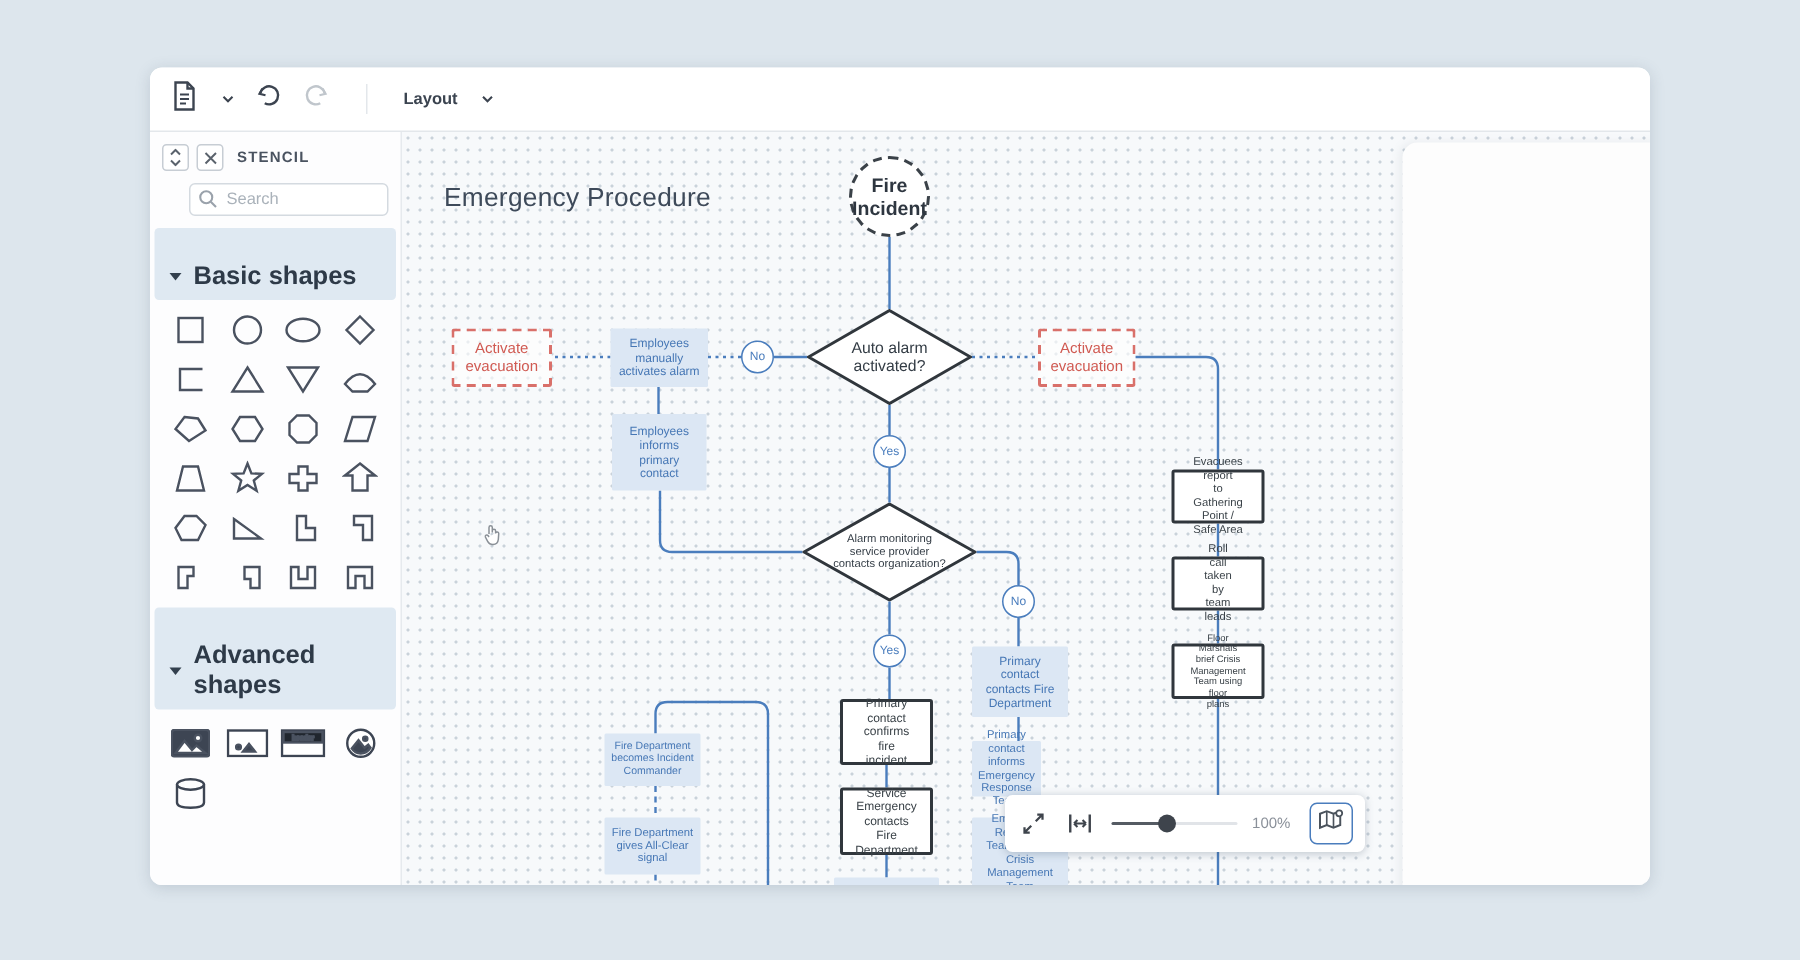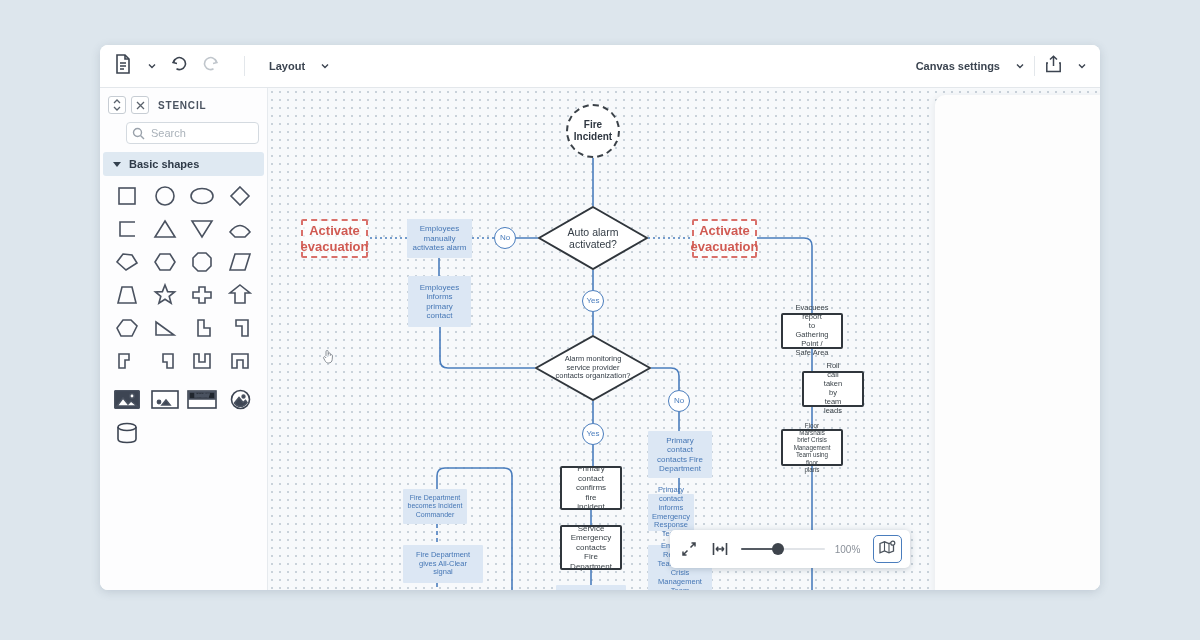--- a/index.html
+++ b/index.html
@@ -29,21 +29,21 @@
   .stencil-title { font-size:10px; font-weight:bold; letter-spacing:.8px; color:#4a5360; margin-left:4px; }
   .search-wrap { margin:4px 8px 8px 26px; position:relative; }
   .search-input { width:100%; height:22px; border:1px solid #d4dae0; border-radius:4px;
     padding:0 6px 0 24px; font-size:11px; color:#444; background:#fff; }
   .search-input::placeholder { color:#aab2ba; }
   .search-icon { position:absolute; left:6px; top:4px; }
   .section-hdr { margin:2px 3px; background:#dfe9f2; border-radius:3px; padding:6px 10px;
     display:flex; align-items:center; gap:8px; cursor:pointer; }
   .section-hdr .tri { width:0; height:0; border-left:4px solid transparent; border-right:4px solid transparent;
     border-top:5px solid #33404e; }
-  .section-hdr span { font-size:11px; font-weight:bold; color:#2e3a48; }
+  .section-hdr span { font-size:17px; font-weight:bold; color:#2e3a48;margin-top:16px; }
   .shape-grid { display:grid; grid-template-columns:repeat(4,1fr); padding:6px 8px; row-gap:9px; }
   .shape-cell { display:flex; align-items:center; justify-content:center; height:24px; cursor:pointer; }
   .shape-cell svg { stroke:#4a5260; stroke-width:1.6; fill:none; }
   .adv-grid { display:grid; grid-template-columns:repeat(4,1fr); padding:8px 8px; row-gap:10px; }
 
   
   .canvas { position:absolute; left:168px; top:43px; right:0; bottom:0; overflow:hidden;
     background:#f7f9fb;
     background-image:radial-gradient(#c9d2da 1px, transparent 1.1px);
     background-size:8px 8px; }
@@ -53,23 +53,23 @@
     letter-spacing:.2px; }
 
   .edges { position:absolute; left:0; top:0; width:832px; height:502px; z-index:2; }
 
   .node { position:absolute; display:flex; align-items:center; justify-content:center;
     text-align:center; z-index:3; cursor:pointer; line-height:1.18; }
   .node.soft { background:#dce7f4; color:#4677b5; font-size:7.5px; border-radius:1px; padding:2px; }
   .node.outlined { background:#fff; border:2px solid #30363c; border-radius:2px; color:#3a4248;
     font-size:8px; padding:16px; }
   .node.red { background:rgba(255,255,255,.6); border:2px dashed #d9706a; border-radius:2px;
-    color:#d05a52; font-size:13px; padding:2px;font-weight:bold; }
+    color:#d05a52; font-size:10px; padding:2px; }
   .node.start { background:#fff; border:2px dashed #3a4148; border-radius:50%; color:#2e3640;
-    font-size:10px; font-weight:bold; }
+    font-size:13px; font-weight:bold; }
   .node.pill { background:#fff; border:1.6px solid #4a7dbd; border-radius:50%; color:#4a7dbd;
     font-size:8px; }
   .node.diamond { background:transparent; }
   .node.diamond svg { position:absolute; left:0; top:0; }
   .node.diamond .dtext { position:relative; z-index:1; color:#333c45; }
 
   .hand-cursor { position:absolute; left:54px; top:261px; z-index:5; }
 
   
   .zoom-panel { position:absolute; left:402px; top:442px; width:240px; height:38px; background:#fff;
@@ -121,42 +121,20 @@
       <div class="tb-divider"></div>
       <div class="tb-btn">
         <span class="tb-label">Layout</span>
         <span class="chev">
             <svg width="8" height="8" viewBox="0 0 8 8">
               <path d="M1 2.5 L4 5.5 L7 2.5" fill="none" stroke="#3c4450" stroke-width="1.4"></path>
             </svg>
           </span>
       </div>
     </div>
-    <div class="tb-right">
-      <div class="tb-btn">
-        <span class="tb-label">Canvas settings</span>
-        <span class="chev">
-            <svg width="8" height="8" viewBox="0 0 8 8">
-              <path d="M1 2.5 L4 5.5 L7 2.5" fill="none" stroke="#3c4450" stroke-width="1.4"></path>
-            </svg>
-          </span>
-      </div>
-      <div class="tb-divider"></div>
-      <div class="tb-btn">
-        <span><svg width="17" height="18" viewBox="0 0 17 18">
-              <path d="M8.5 1.5 V11 M5 4.5 L8.5 1.2 L12 4.5" fill="none" stroke="#3c4450" stroke-width="1.5"></path>
-              <path d="M3 8 H1.8 V16.5 H15.2 V8 H14" fill="none" stroke="#3c4450" stroke-width="1.5"></path>
-            </svg></span>
-        <span class="chev">
-            <svg width="8" height="8" viewBox="0 0 8 8">
-              <path d="M1 2.5 L4 5.5 L7 2.5" fill="none" stroke="#3c4450" stroke-width="1.4"></path>
-            </svg>
-          </span>
-      </div>
-    </div>
   </div>
 
   <div class="sidebar">
     <div class="stencil-head">
       <div class="sq-btn">
         <svg width="10" height="12" viewBox="0 0 10 12">
             <path d="M2 4 L5 1 L8 4 M2 8 L5 11 L8 8" fill="none" stroke="#5a626c" stroke-width="1.3"></path>
           </svg>
       </div>
       <div class="sq-btn">
@@ -294,20 +272,24 @@
           <svg width="24" height="24" viewBox="0 0 24 24">
             <polygon points="4,5 9,5 9,13 15,13 15,5 20,5 20,19 4,19"></polygon>
           </svg>
         </div>
         <div class="shape-cell">
           <svg width="24" height="24" viewBox="0 0 24 24">
             <polygon points="4,19 4,5 20,5 20,19 15,19 15,11 9,11 9,19"></polygon>
           </svg>
         </div>
       </div>
+    <div class="section-hdr">
+      <span class="tri"></span>
+      <span>Advanced shapes</span>
+    </div>
     <div class="adv-grid" id="adv-grid">
         <div class="shape-cell">
           <svg width="26" height="19" viewBox="0 0 26 19">
             <rect x="0.5" y="0.5" width="25" height="18" rx="2" fill="#3d4553"></rect>
             <circle cx="18" cy="6" r="2.2" fill="#fff"></circle>
             <path d="M3 16 L9 8 L14 14 L17 11 L23 16 Z" fill="#fff"></path>
           </svg>
         </div>
         <div class="shape-cell">
           <svg width="28" height="19" viewBox="0 0 28 19">
@@ -334,20 +316,21 @@
           <svg width="24" height="22" viewBox="0 0 24 22">
             <path d="M3 5 V17 Q3 20.5 12 20.5 Q21 20.5 21 17 V5" fill="none" stroke="#3d4553" stroke-width="1.6"></path>
             <ellipse cx="12" cy="5" rx="9" ry="3.5" fill="none" stroke="#3d4553" stroke-width="1.6"></ellipse>
           </svg>
         </div>
       </div>
   </div>
 
   <div class="canvas">
     <div class="page-blank"></div>
+    <div class="canvas-title">Emergency Procedure</div>
 
     <svg class="edges">
       <g stroke="#4a7dbd" stroke-width="1.6" fill="none">
         <path d="M325 70 V118"></path>
         <path d="M270 150 H248"></path>
         <path d="M226 150 H204" stroke-dasharray="2 3"></path>
         <path d="M139 150 H100" stroke-dasharray="2 3"></path>
         <path d="M380 150 H424" stroke-dasharray="2 3"></path>
         <path d="M489 150 H536 Q544 150 544 158 V225"></path>
         <path d="M544 261 V283"></path>
@@ -417,27 +400,27 @@
 contact
 confirms fire
 incident</div>
         <div class="node outlined" style="left: 292px; top: 437px; width: 62px; height: 45px; white-space: pre-line;">Service
 Emergency
 contacts Fire
 Department</div>
         <div class="node soft" style="left: 135px; top: 401px; width: 64px; height: 35px; font-size: 7px; white-space: pre-line;">Fire Department
 becomes Incident
 Commander</div>
-        <div class="node soft" style="left: 135px; top: 457px; width: 80px; height: 38px; white-space: pre-line;">Fire Department
+        <div class="node soft" style="left: 135px; top: 457px; width: 64px; height: 38px; white-space: pre-line;">Fire Department
 gives All-Clear
 signal</div>
         <div class="node outlined" style="left: 513px; top: 225px; width: 62px; height: 36px; font-size: 7.5px; white-space: pre-line;">Evacuees report
 to Gathering
 Point / Safe Area</div>
-        <div class="node outlined" style="left: 513px; top: 283px; width: 62px; height: 23px; font-size: 7.5px; white-space: pre-line; margin-left: 21px;">Roll call taken by
+        <div class="node outlined" style="left: 513px; top: 283px; width: 62px; height: 23px; font-size: 7.5px; white-space: pre-line;">Roll call taken by
 team leads</div>
         <div class="node outlined" style="left: 513px; top: 341px; width: 62px; height: 37px; font-size: 6.3px; white-space: pre-line;">Floor Marshals
 brief Crisis
 Management
 Team using floor
 plans</div>
         <div class="node soft" style="left: 288px; top: 497px; width: 70px; height: 12px; white-space: pre-line;"></div>
         <div class="node pill" style="left: 226px; top: 139px; width: 22px; height: 22px; white-space: pre-line;">No</div>
         <div class="node pill" style="left: 314px; top: 202px; width: 22px; height: 22px; white-space: pre-line;">Yes</div>
         <div class="node pill" style="left: 314px; top: 335px; width: 22px; height: 22px; white-space: pre-line;">Yes</div>

